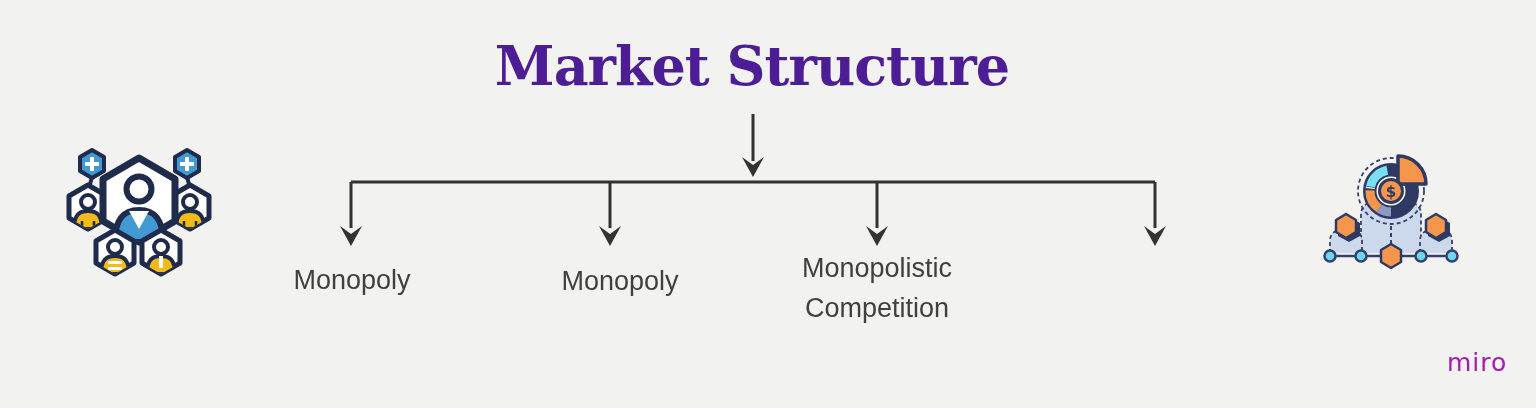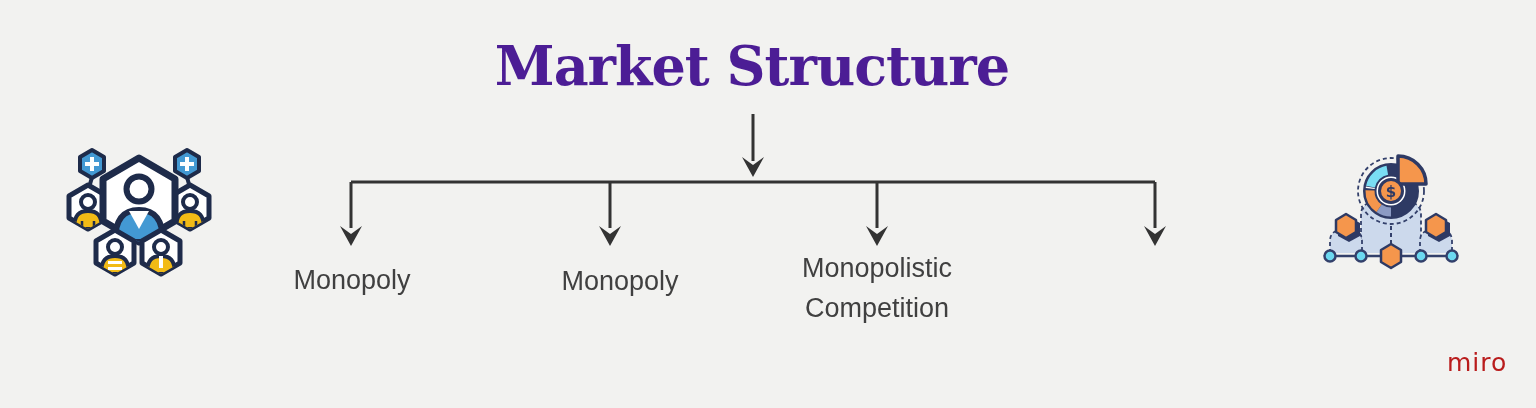--- a/index.html
+++ b/index.html
@@ -36,21 +36,21 @@
   .bl-3{left:1158px;top:250px;width:180px;}
   .icon-wrap{position:absolute;}
   .icon-left{left:58px;top:133px;}
   .icon-right{left:1313px;top:143px;}
   .watermark{
     position:absolute;
     left:1447px;top:348px;
     font-family:"DejaVu Sans", sans-serif;
     font-size:25px;
     letter-spacing:1px;
-    color:#b91c1c;
+    color:#a21caf;
   }
 </style>
 </head>
 <body>
 
 <div class="canvas">
 
   <div class="title">Market Structure</div>
 
   <svg class="connector-svg" width="1536" height="408" viewBox="0 0 1536 408">

